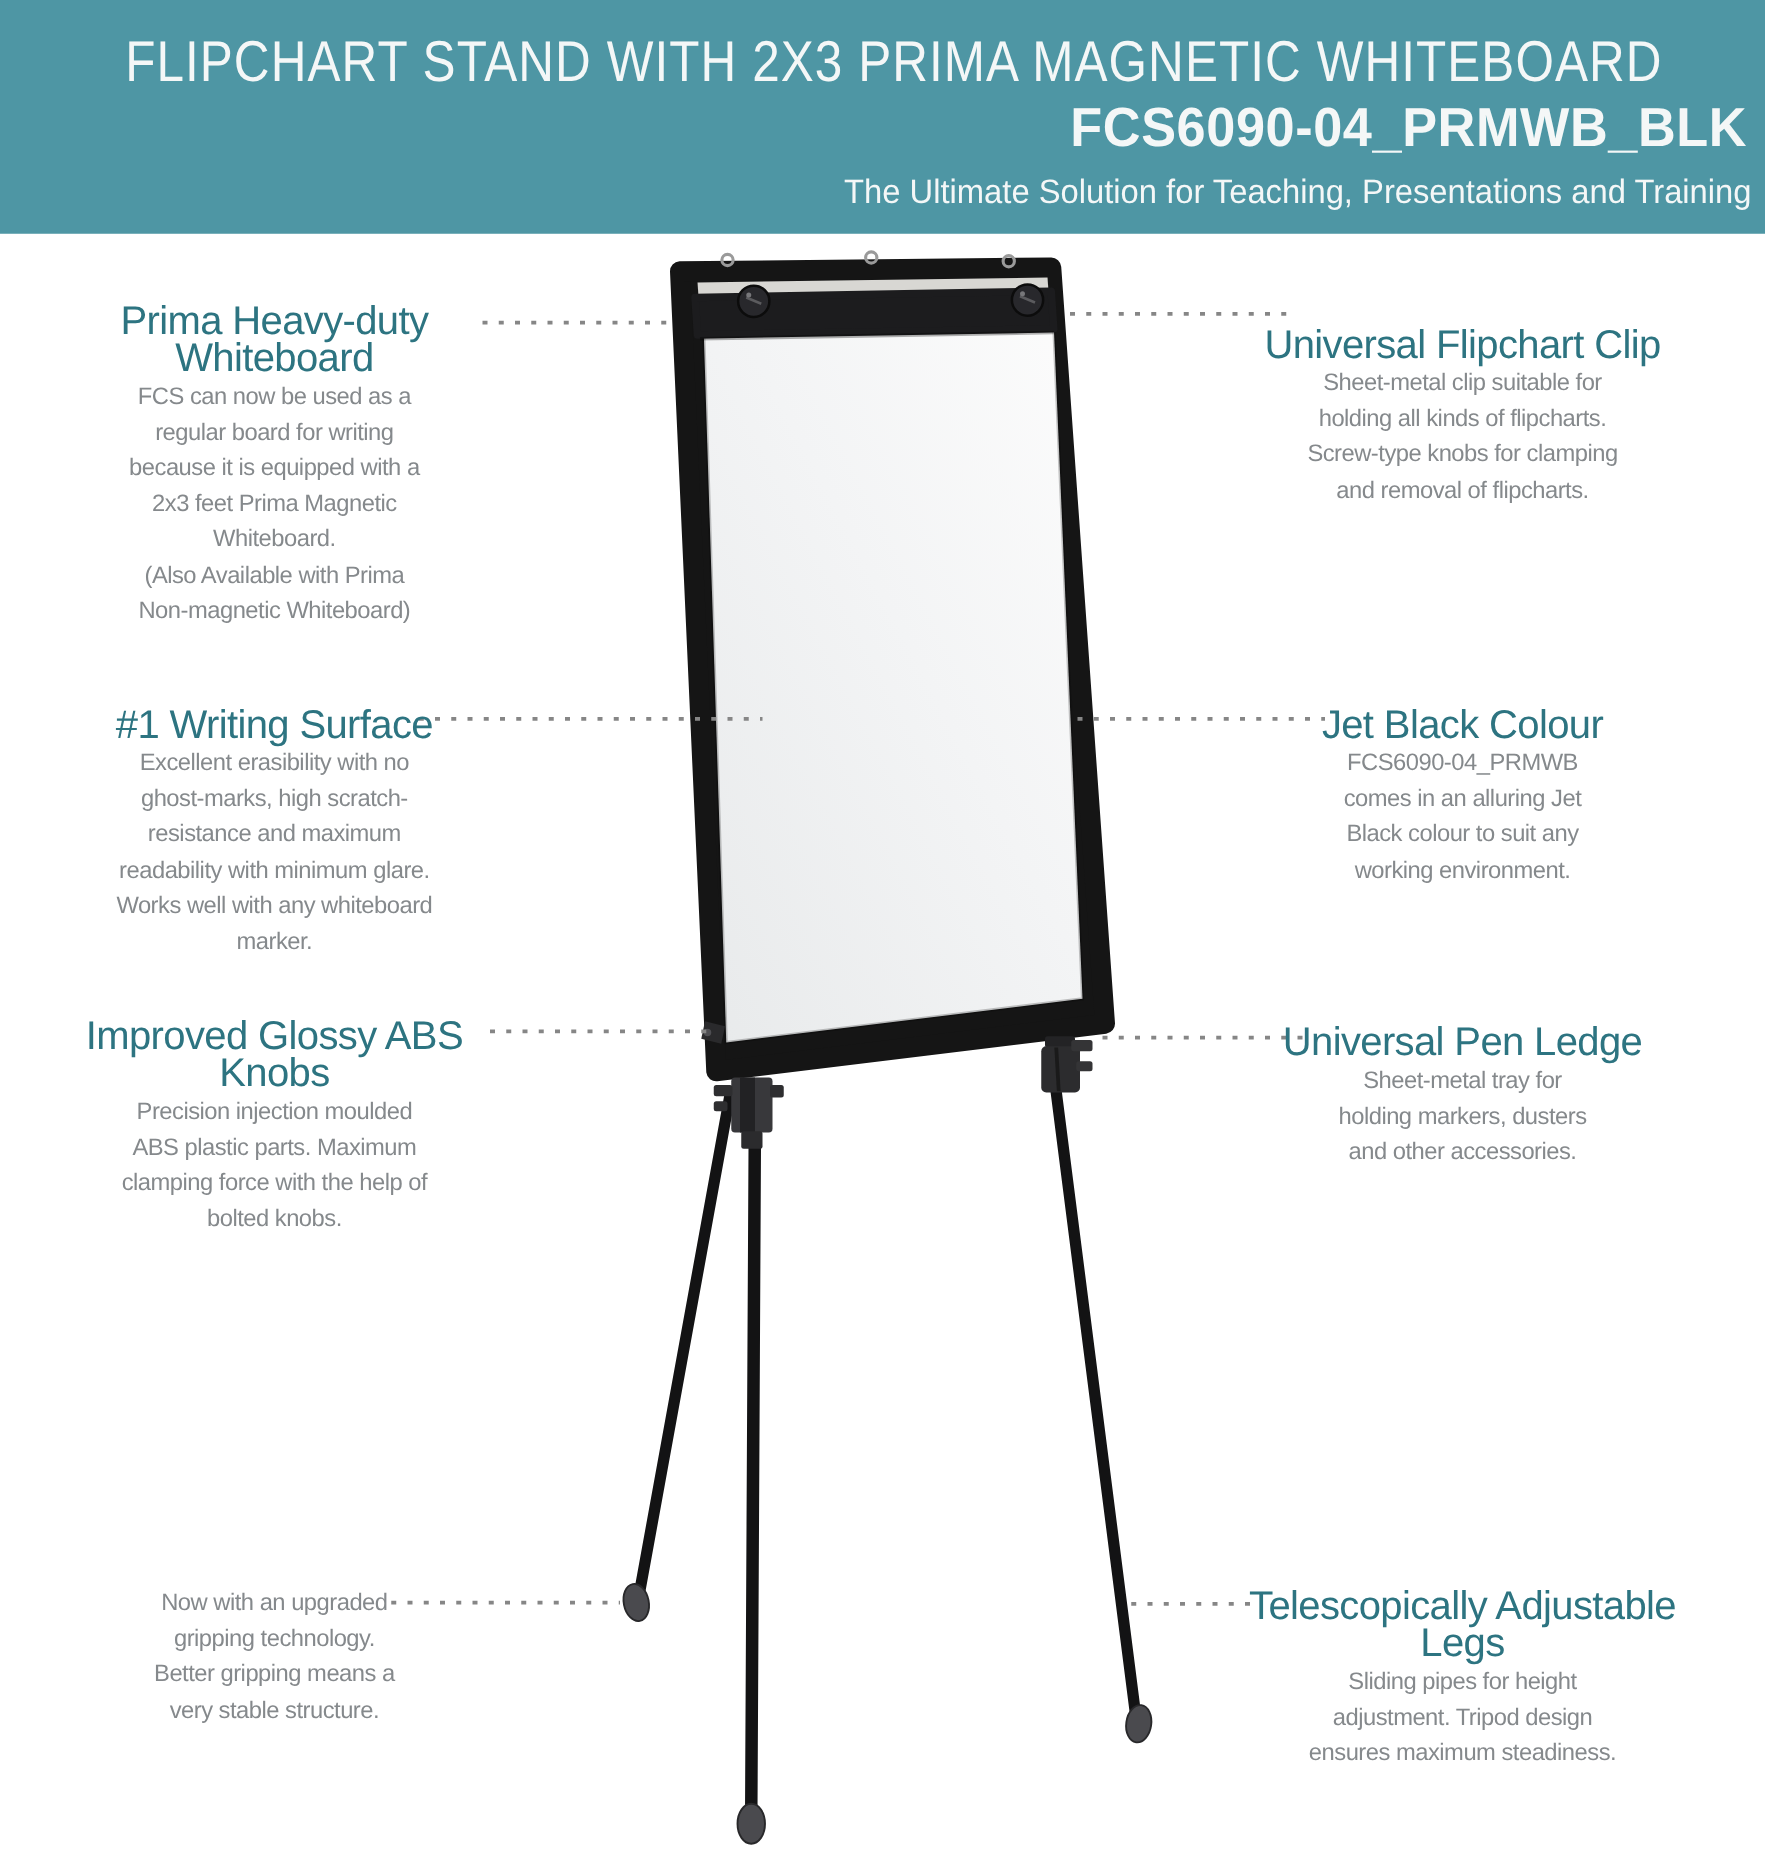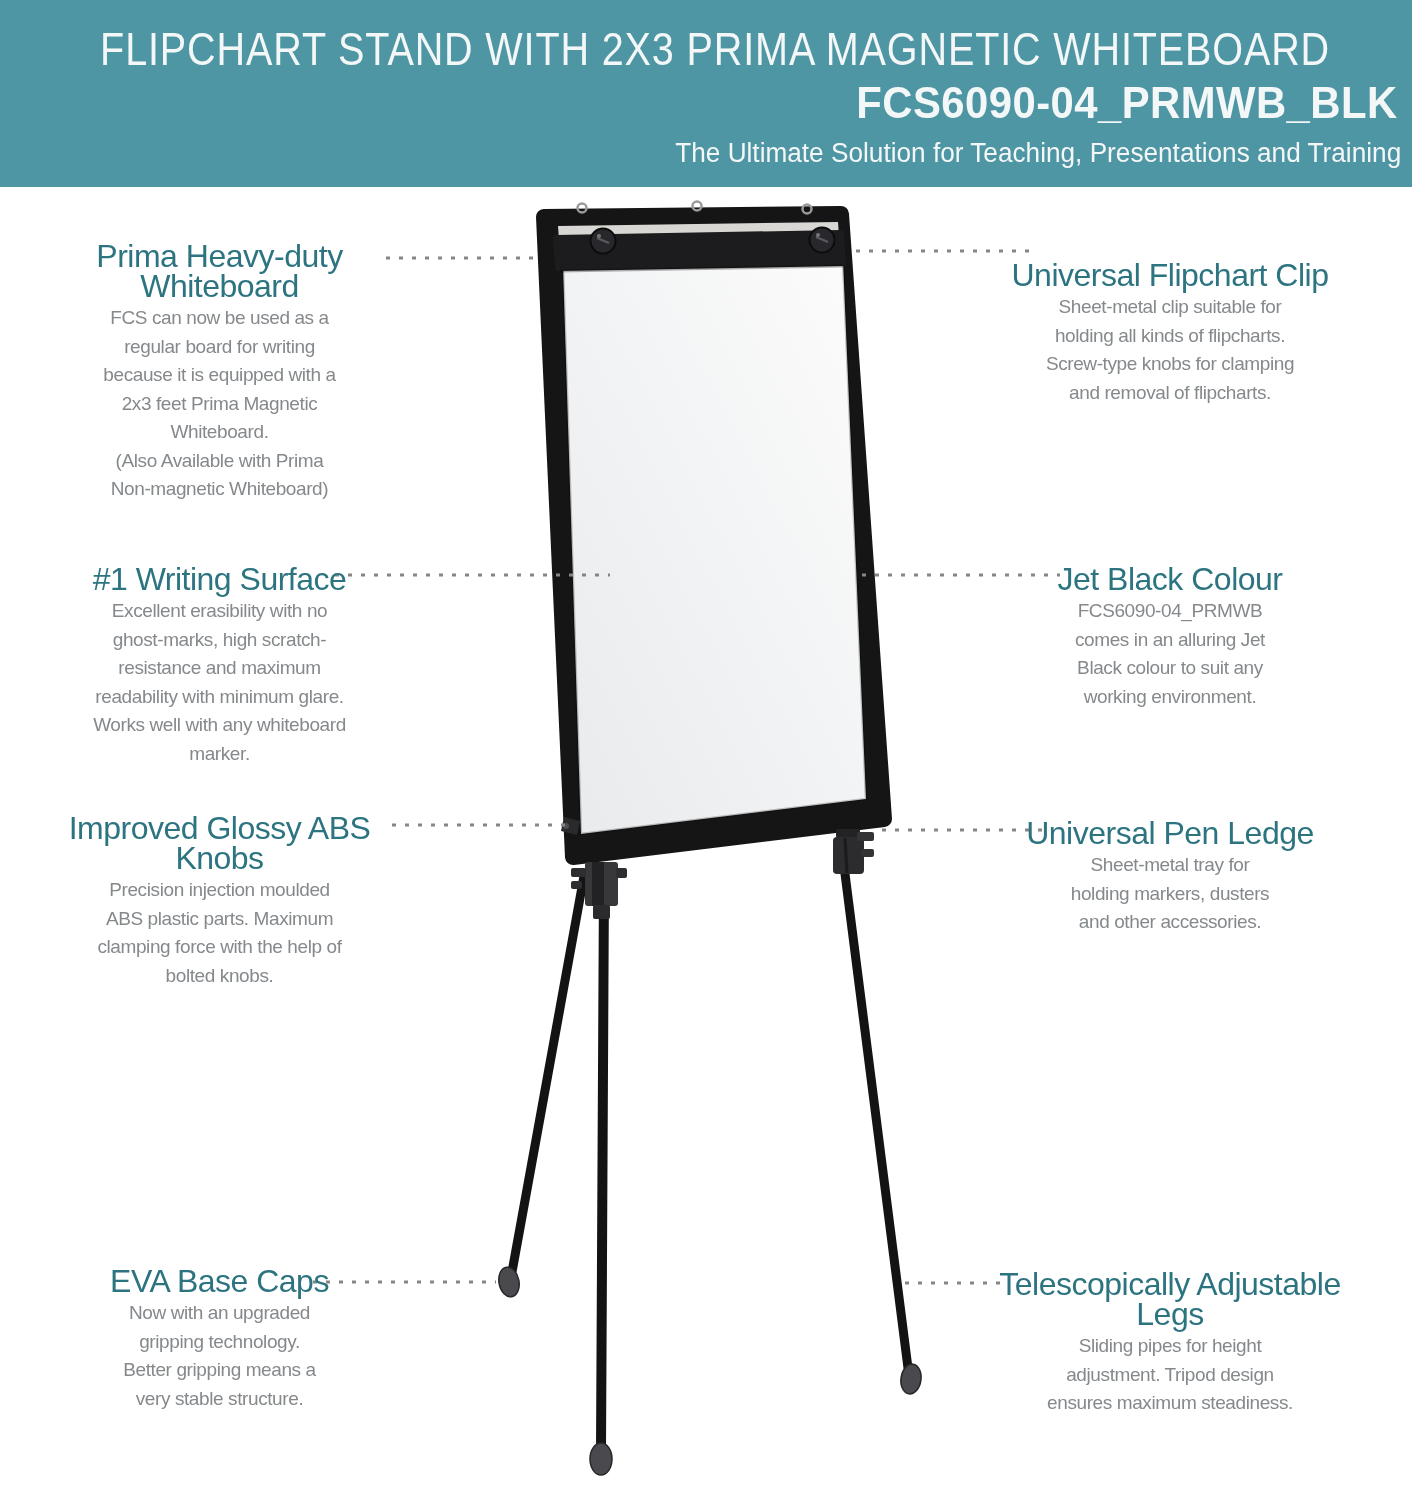--- a/index.html
+++ b/index.html
@@ -171,21 +171,20 @@
 marker.</p>
 </div>
 <div class="callout c-l3">
   <h3>Improved Glossy ABS Knobs</h3>
   <p>Precision injection moulded
 ABS plastic parts. Maximum
 clamping force with the help of
 bolted knobs.</p>
 </div>
 <div class="callout c-l4">
-  <h3>EVA Base Caps</h3>
   <p>Now with an upgraded
 gripping technology.
 Better gripping means a
 very stable structure.</p>
 </div>
 
 <div class="callout c-r1">
   <h3>Universal Flipchart Clip</h3>
   <p>Sheet-metal clip suitable for
 holding all kinds of flipcharts.

